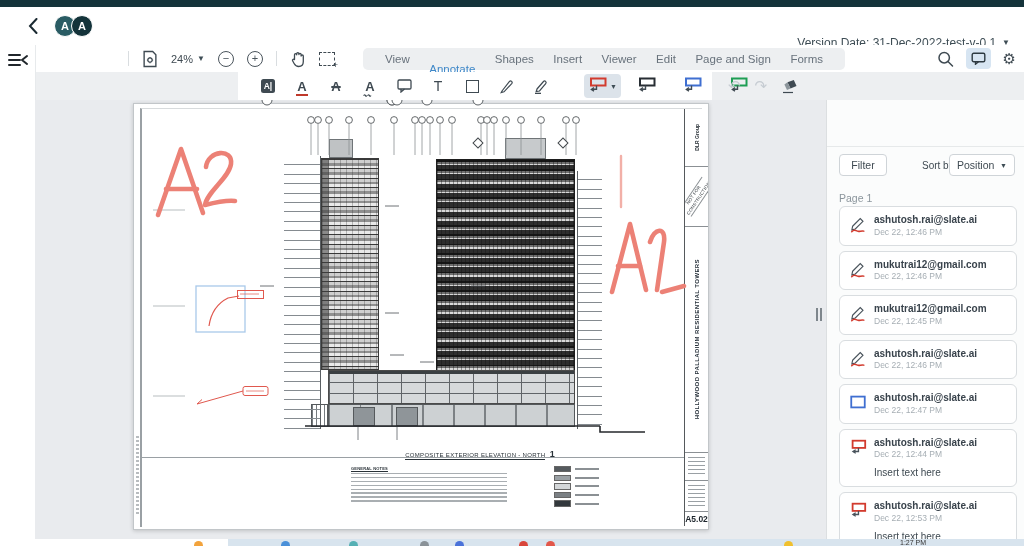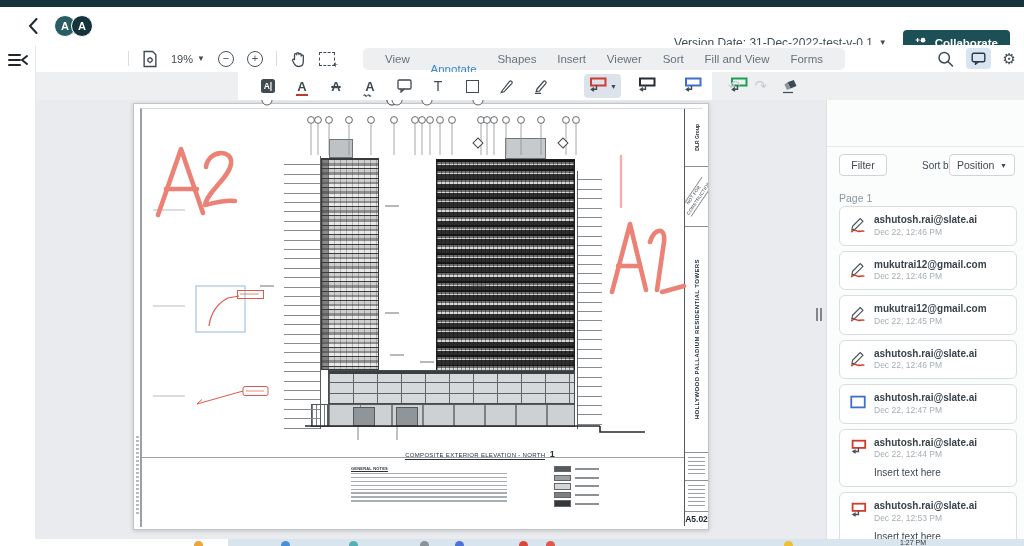--- a/index.html
+++ b/index.html
@@ -132,61 +132,53 @@
       </svg>
     <div class="avatars">
         <div class="avatar">A</div>
         <div class="avatar">A</div>
       </div>
     <div class="hright">
       <div class="version">
         <span>Version Date: 31-Dec-2022-test-v-0.1</span>
         <span class="caret">▼</span>
       </div>
-      <button class="collab">
-        <svg width="14" height="11" viewBox="0 0 14 11">
-            <circle cx="8" cy="3.2" r="2.4" fill="#fff"></circle>
-            <path d="M3.5 10.5 C3.5 7.6 12.5 7.6 12.5 10.5 Z" fill="#fff"></path>
-            <path d="M2.6 1 V5 M.6 3 H4.6" stroke="#fff" stroke-width="1.2"></path>
-          </svg>
-        <span>Collaborate</span>
-      </button>
     </div>
   </div>
 
   <div class="abs toolbar1">
     <div class="t1left">
       <div class="vsep"></div>
       <svg class="tool" width="15" height="17" viewBox="0 0 15 17">
           <path d="M2 1.5 H10 L13 4.5 V15.5 H2 Z" fill="none" stroke="#3f4a52" stroke-width="1.3"></path>
           <circle cx="7.5" cy="9.5" r="2" fill="none" stroke="#3f4a52" stroke-width="1.1"></circle>
           <path d="M7.5 6.6 V7.4 M7.5 11.6 V12.4 M4.6 9.5 H5.4 M9.6 9.5 H10.4" stroke="#3f4a52" stroke-width="1.1"></path>
         </svg>
       <div class="zoomctl">
-        <span>19%</span>
+        <span>24%</span>
         <span class="caret">▼</span>
       </div>
       <div class="circbtn">−</div>
       <div class="circbtn">+</div>
       <div class="vsep"></div>
       <svg class="tool" width="16" height="17" viewBox="0 0 16 17">
           <path d="M4.5 9 V4.3 a1.1 1.1 0 0 1 2.2 0 V3.3 a1.1 1.1 0 0 1 2.2 0 V4 a1.1 1.1 0 0 1 2.2 0 v1.6 a1.1 1.1 0 0 1 2.2 0 V11 c0 3-1.8 5-4.6 5 c-2.4 0-3.5-1-4.6-3 L2.6 10.2 c-.6-1 .8-2 1.6-1.2 Z" fill="none" stroke="#3f4a52" stroke-width="1.3" stroke-linejoin="round"></path>
         </svg>
       <div class="tool" style="width:15px;height:14px;border:1.3px dashed #3f4a52;box-sizing:border-box;position:relative;">
           <span style="position:absolute;right:-4px;bottom:-5px;font-size:9px;color:#3f4a52;">+</span>
         </div>
     </div>
     <div class="tabs">
         <span class="tab">View</span>
         <span class="tab active">Annotate</span>
         <span class="tab">Shapes</span>
         <span class="tab">Insert</span>
         <span class="tab">Viewer</span>
-        <span class="tab">Sort</span>
-        <span class="tab">Fill and View</span>
+        <span class="tab">Edit</span>
+        <span class="tab">Page and Sign</span>
         <span class="tab">Forms</span>
       </div>
     <div class="t1right">
       <svg class="tool" width="17" height="17" viewBox="0 0 17 17">
           <circle cx="7.2" cy="7.2" r="5.2" fill="none" stroke="#3f4a52" stroke-width="1.5"></circle>
           <path d="M11.2 11.2 L15.5 15.5" stroke="#3f4a52" stroke-width="1.5" stroke-linecap="round"></path>
         </svg>
       <div class="chatchip">
         <svg width="15" height="13" viewBox="0 0 15 13">
             <rect x="1.2" y="1.2" width="12.6" height="8.6" rx="1.5" fill="none" stroke="#2e3a42" stroke-width="1.4"></rect>

